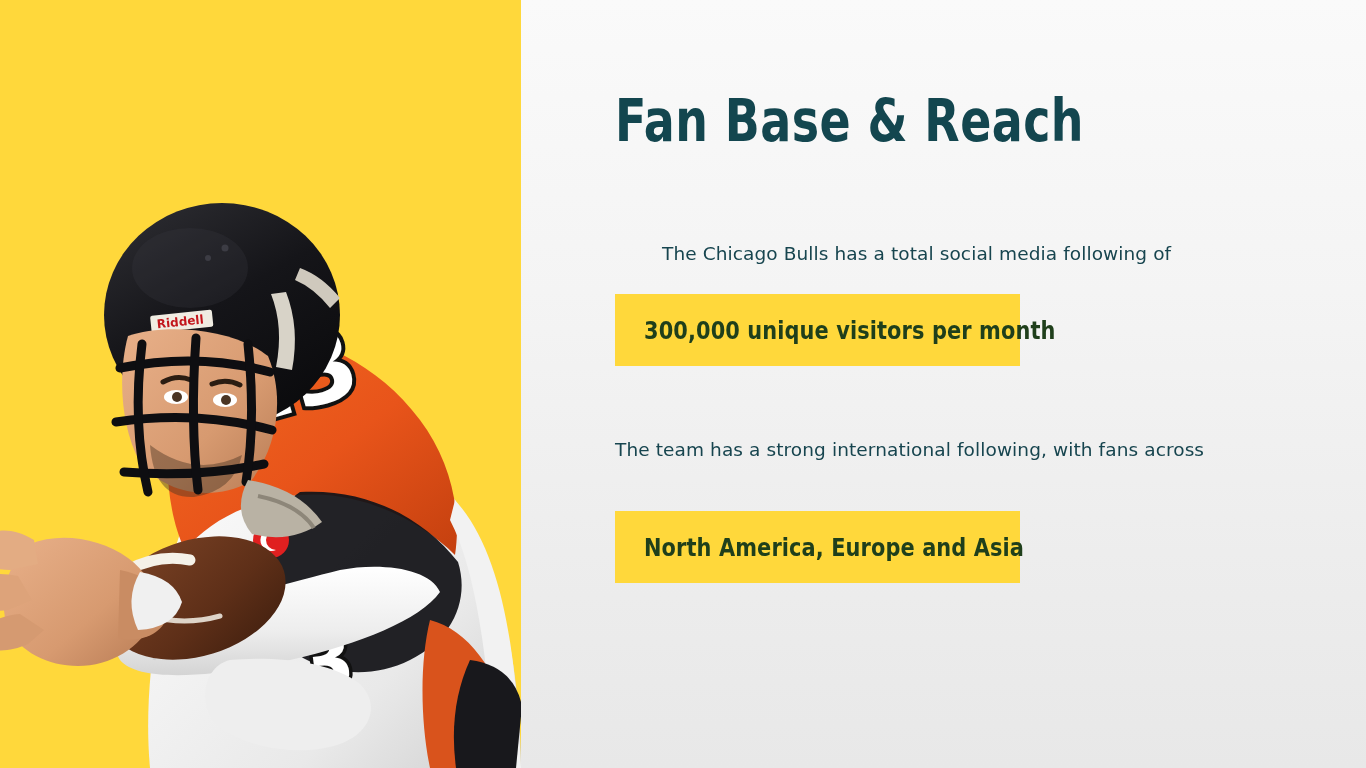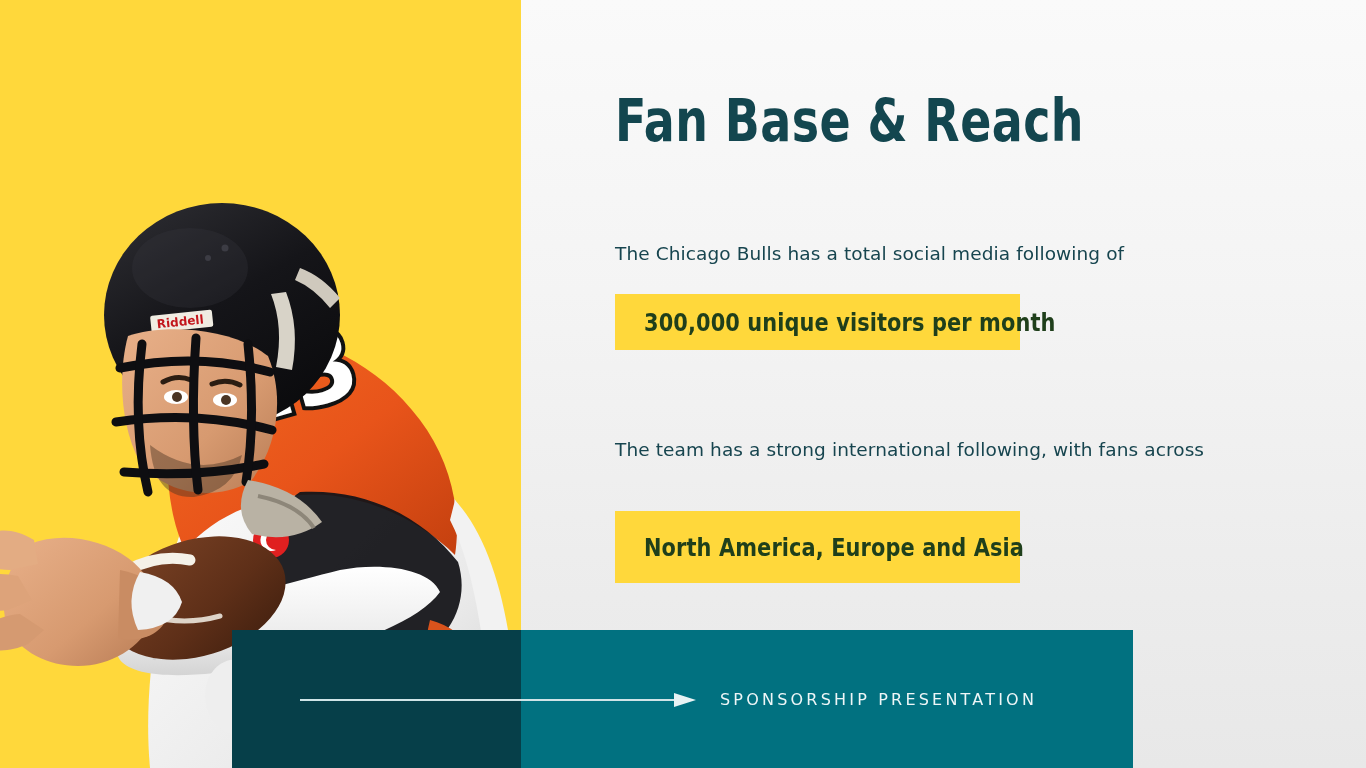--- a/index.html
+++ b/index.html
@@ -61,36 +61,36 @@
 
   .para {
     position: absolute;
     left: 0;
     font-family: "DejaVu Sans", sans-serif;
     font-size: 18.5px;
     color: #17454f;
     letter-spacing: 0.1px;
     white-space: nowrap;
   }
-  .para-1 { top: 243px; }
+  .para-1 { top: 243px; margin-left: 47px; }
   .para-2 { top: 439px; }
 
   .highlight-box {
     position: absolute;
     left: 0;
     background: #ffd83b;
     display: flex;
     align-items: center;
     padding-left: 29px;
     box-sizing: border-box;
   }
   .highlight-1 {
     top: 294px;
     width: 405px;
-    height: 56px;
+    height: 72px;
   }
   .highlight-2 {
     top: 511px;
     width: 405px;
     height: 72px;
   }
   .highlight-text {
     font-family: "DejaVu Sans Condensed", "Liberation Sans Narrow", "Liberation Sans", sans-serif;
     font-size: 25px;
     font-weight: bold;
@@ -294,27 +294,14 @@
       <span class="highlight-text">300,000 unique visitors per month</span>
     </div>
 
     <div class="para para-2">The team has a strong international following, with fans across</div>
 
     <div class="highlight-box highlight-2">
       <span class="highlight-text">North America, Europe and Asia</span>
     </div>
   </div>
 
-  <div class="footer-band">
-    <div class="footer-dark"></div>
-    <div class="footer-light"></div>
-
-    <div class="footer-arrow">
-      <svg width="396" height="16" viewBox="0 0 396 16" xmlns="http://www.w3.org/2000/svg">
-        <line x1="0" y1="8" x2="378" y2="8" stroke="#cfe4e7" stroke-width="2"></line>
-        <polygon points="374,1 396,8 374,15" fill="#e8f3f4"></polygon>
-      </svg>
-    </div>
-
-    <div class="footer-label">SPONSORSHIP PRESENTATION</div>
-  </div>
 
 </div>
 
 </body></html>

